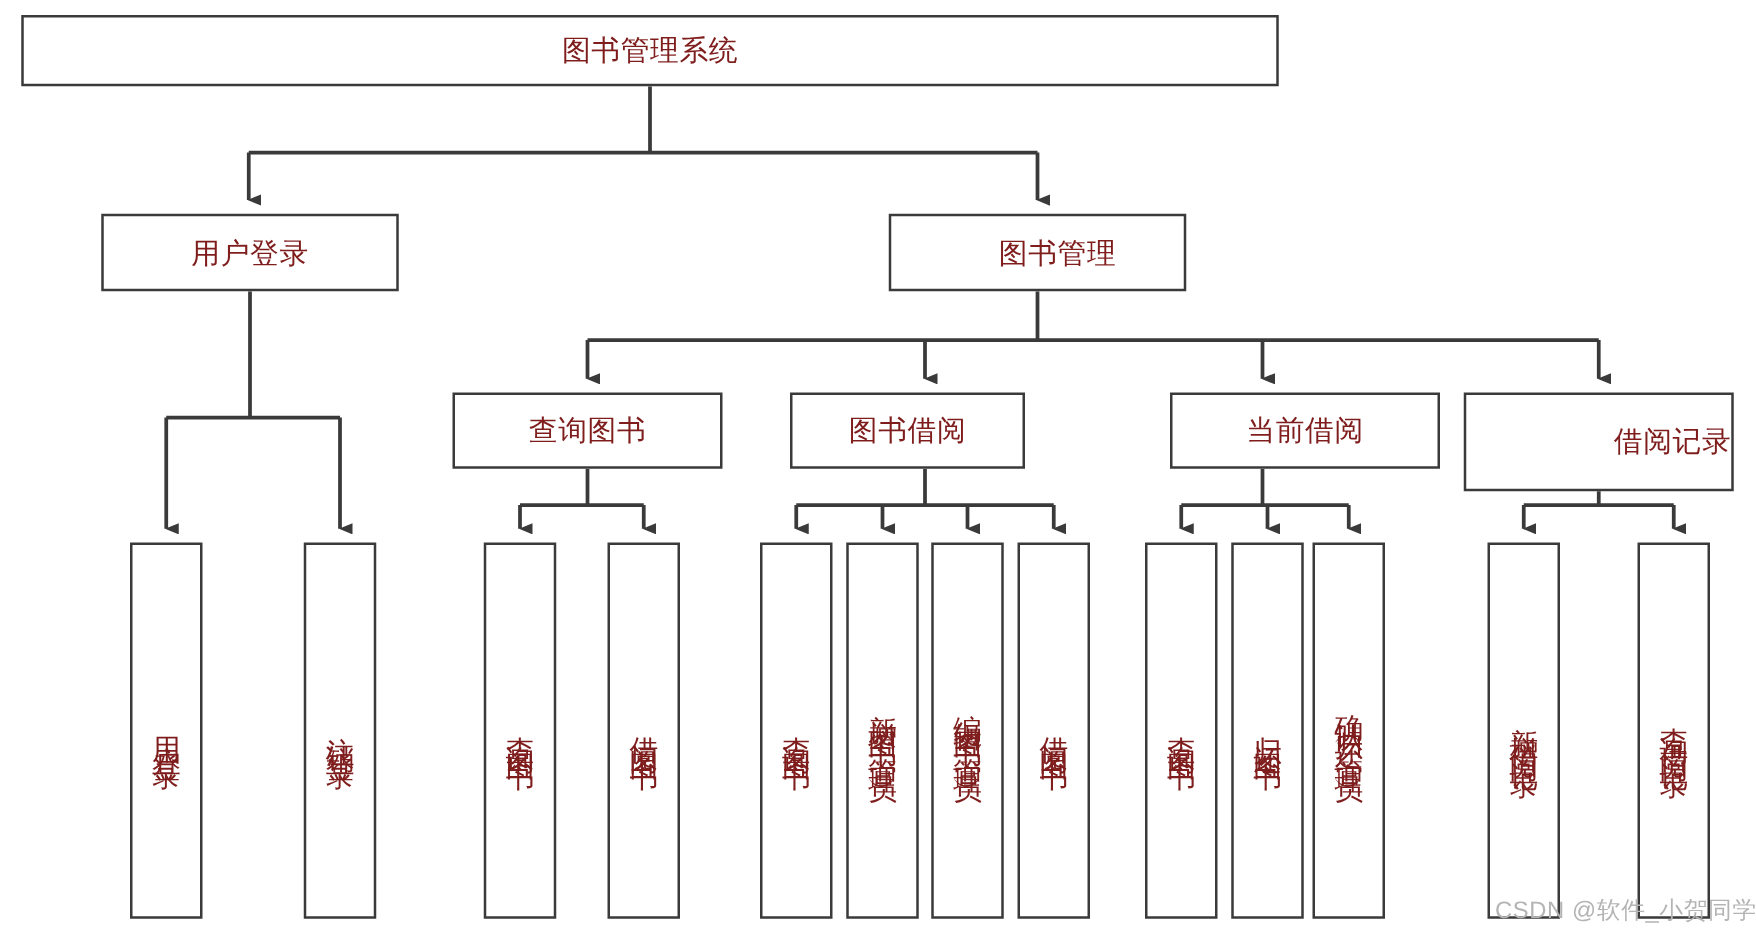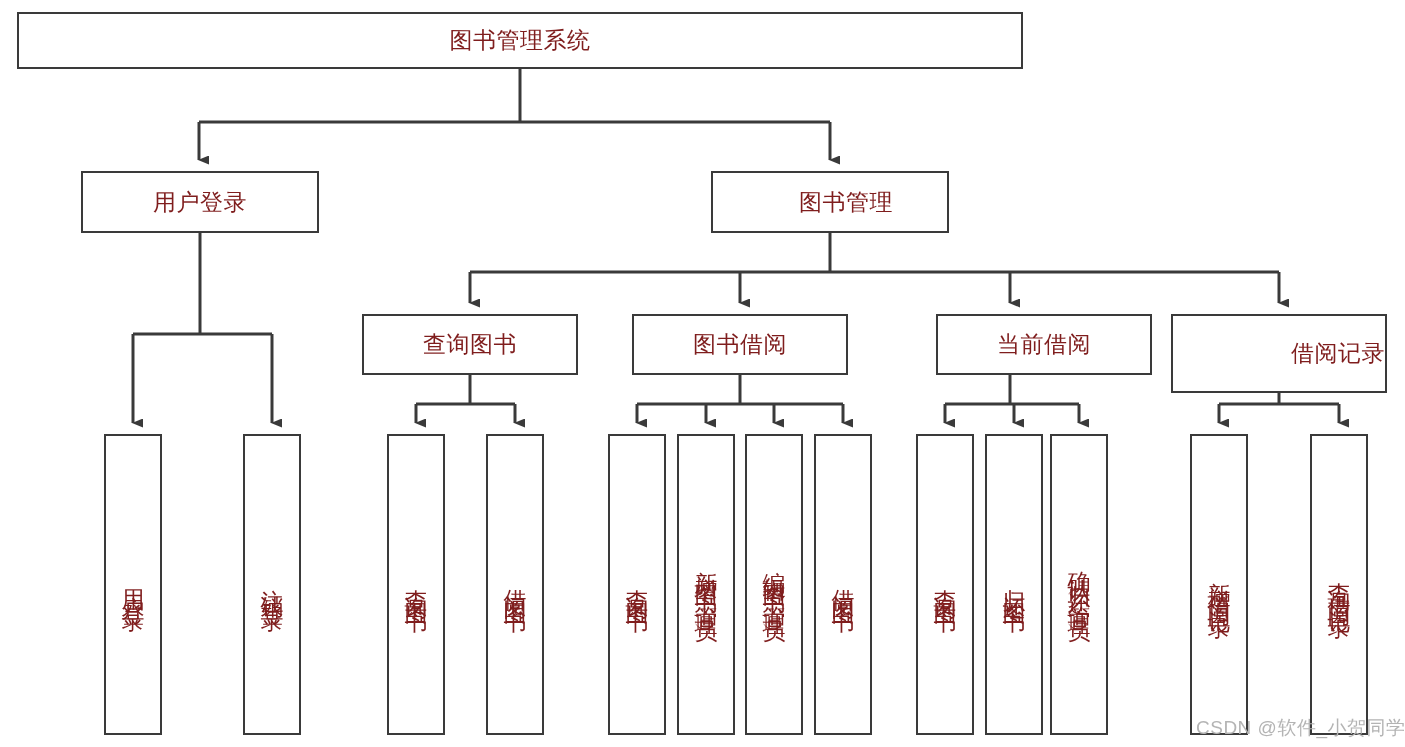--- a/index.html
+++ b/index.html
@@ -114,21 +114,21 @@
       </div>
       <div class="node horizontal" style="left: 81px; top: 171px; width: 238px; height: 62px;">
         <span class="htext">用户登录</span>
       </div>
       <div class="node horizontal" style="left: 711px; top: 171px; width: 238px; height: 62px; padding-left: 32px;">
         <span class="htext">图书管理</span>
       </div>
       <div class="node horizontal" style="left: 362px; top: 314px; width: 216px; height: 61px;">
         <span class="htext">查询图书</span>
       </div>
-      <div class="node horizontal" style="left: 632px; top: 314px; width: 216px; height: 61px;">
+      <div class="node horizontal" style="left: 632px; top: 314px; width: 188px; height: 61px;">
         <span class="htext">图书借阅</span>
       </div>
       <div class="node horizontal" style="left: 936px; top: 314px; width: 216px; height: 61px;">
         <span class="htext">当前借阅</span>
       </div>
       <div class="node horizontal" style="left: 1171px; top: 314px; width: 216px; height: 79px; justify-content: flex-end;">
         <span class="htext">借阅记录</span>
       </div>
       <div class="node vertical" style="left: 104px; top: 434px; width: 58px; height: 301px;">
         <span class="vtext">用户登录</span>

